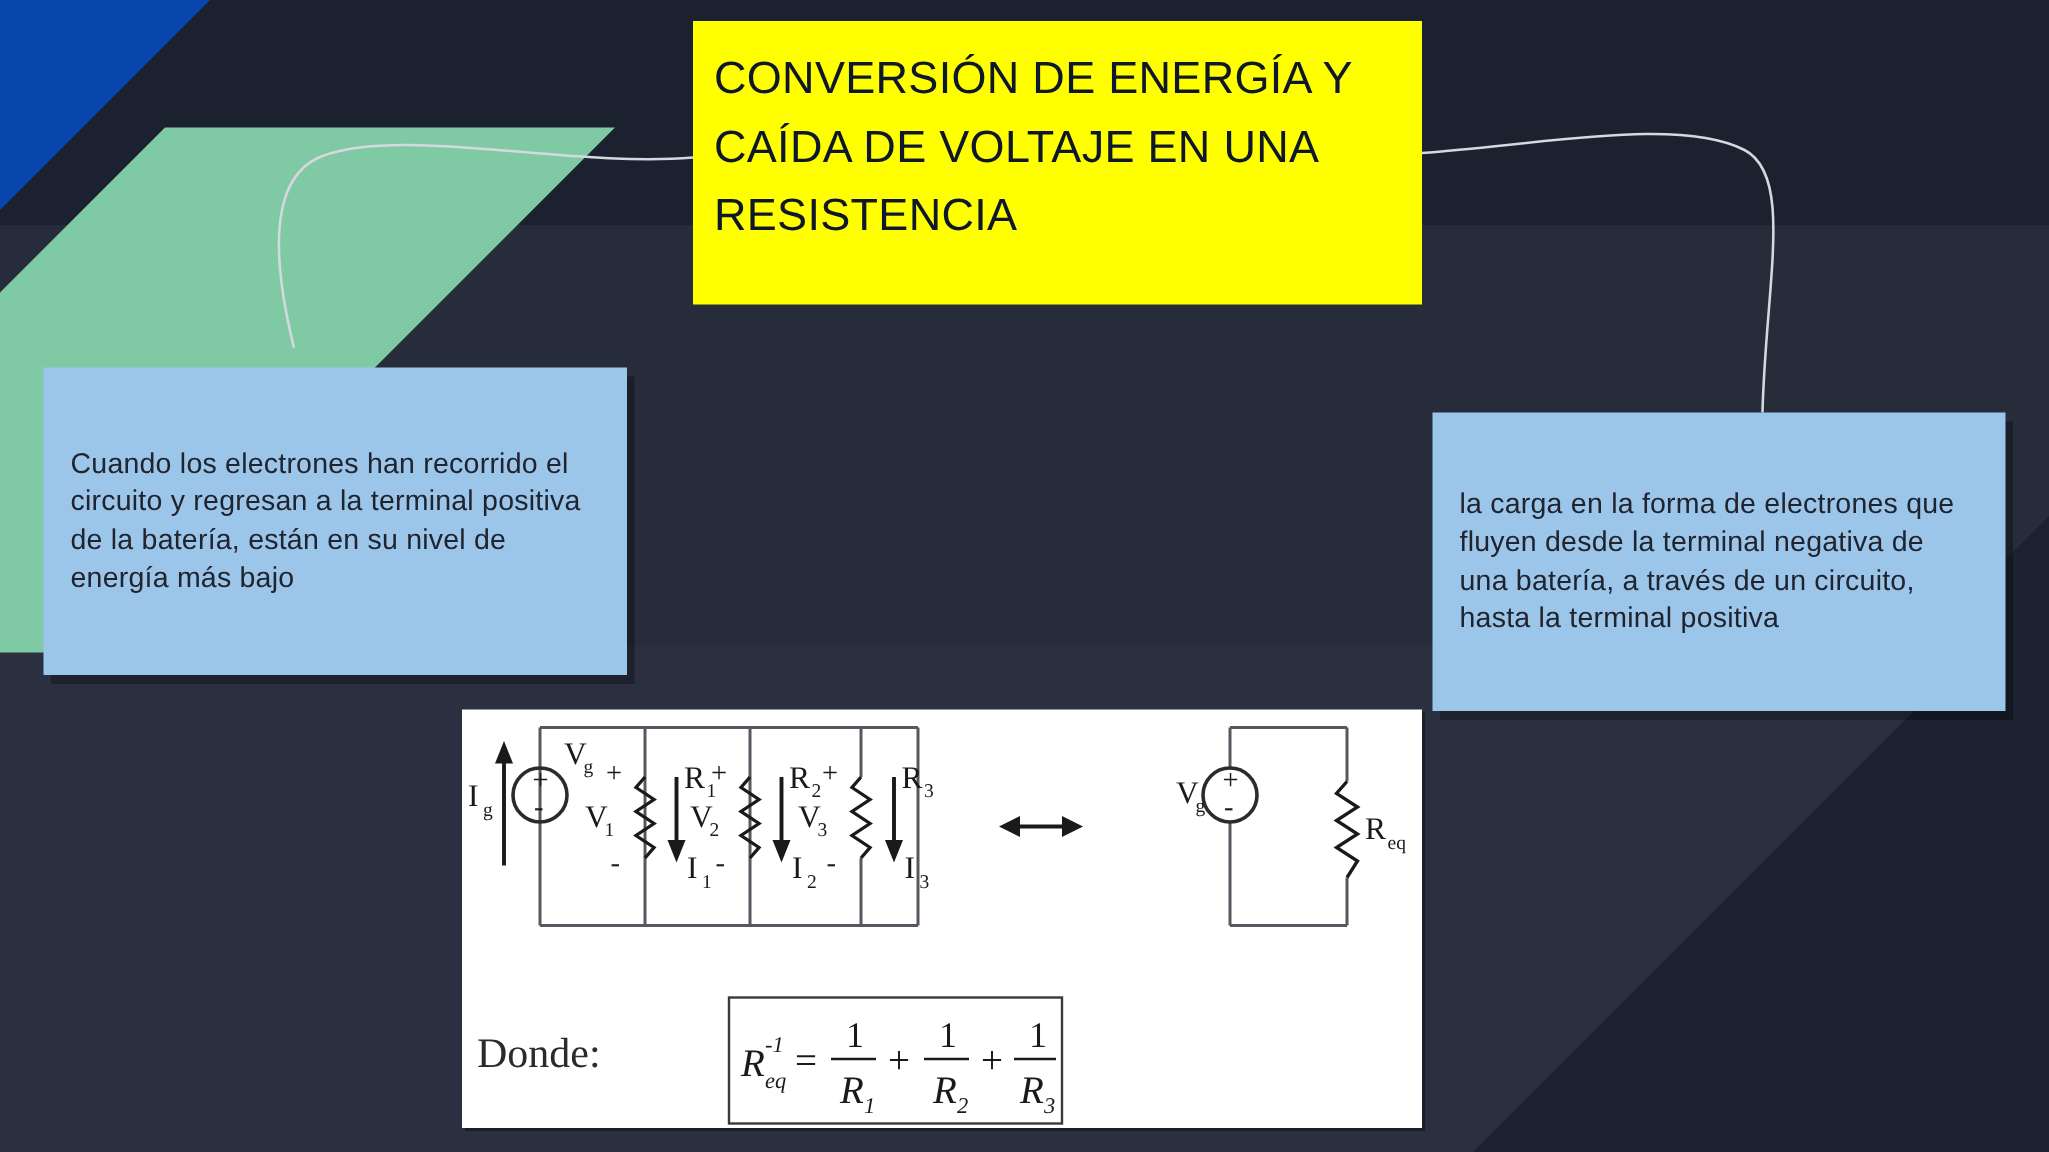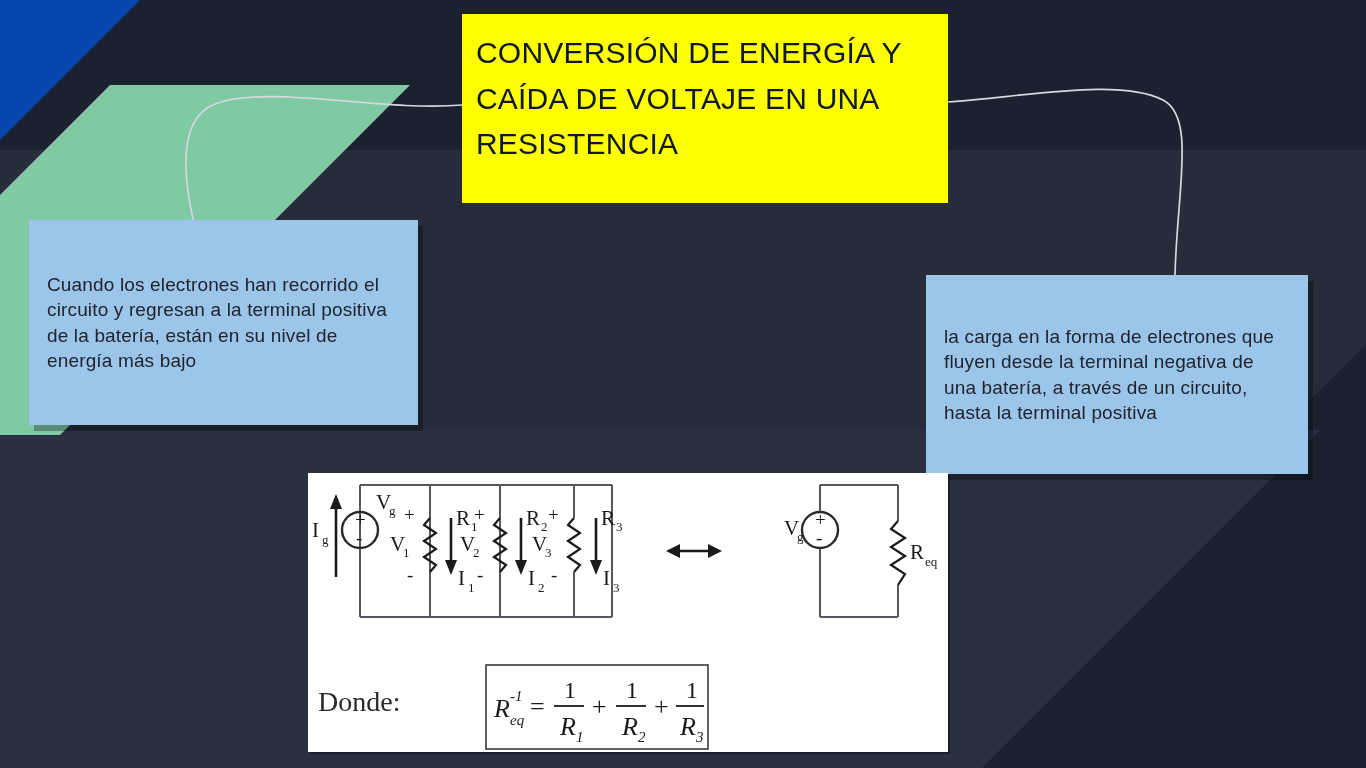--- a/index.html
+++ b/index.html
@@ -112,26 +112,26 @@
     box-shadow: 5px 6px 0 rgba(0,0,0,0.30);
     display: flex;
     align-items: center;
   }
   .callout-text {
     white-space: pre-line;
     padding: 0 18px;
   }
   #callout-left {
     left: 29px;
-    top: 220px;
+    top: 245px;
     width: 389px;
     height: 205px;
   }
   #callout-right {
-    left: 926px;
+    left: 955px;
     top: 275px;
     width: 382px;
     height: 199px;
   }
 
   
   #diagram-panel {
     position: absolute;
     left: 308px;
     top: 473px;

